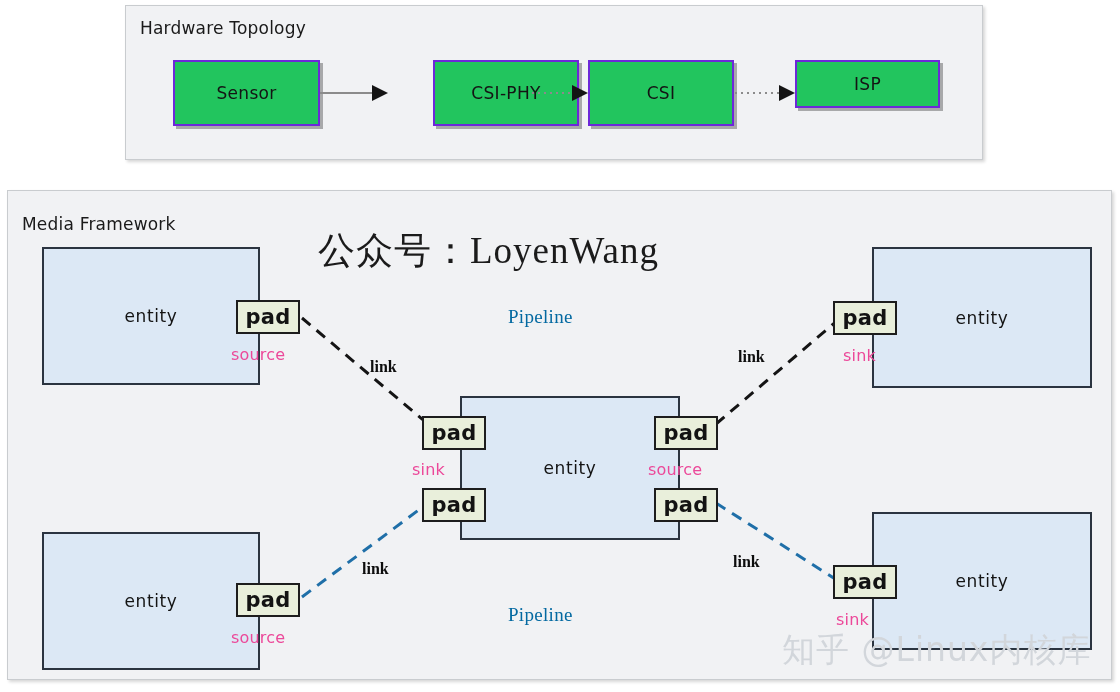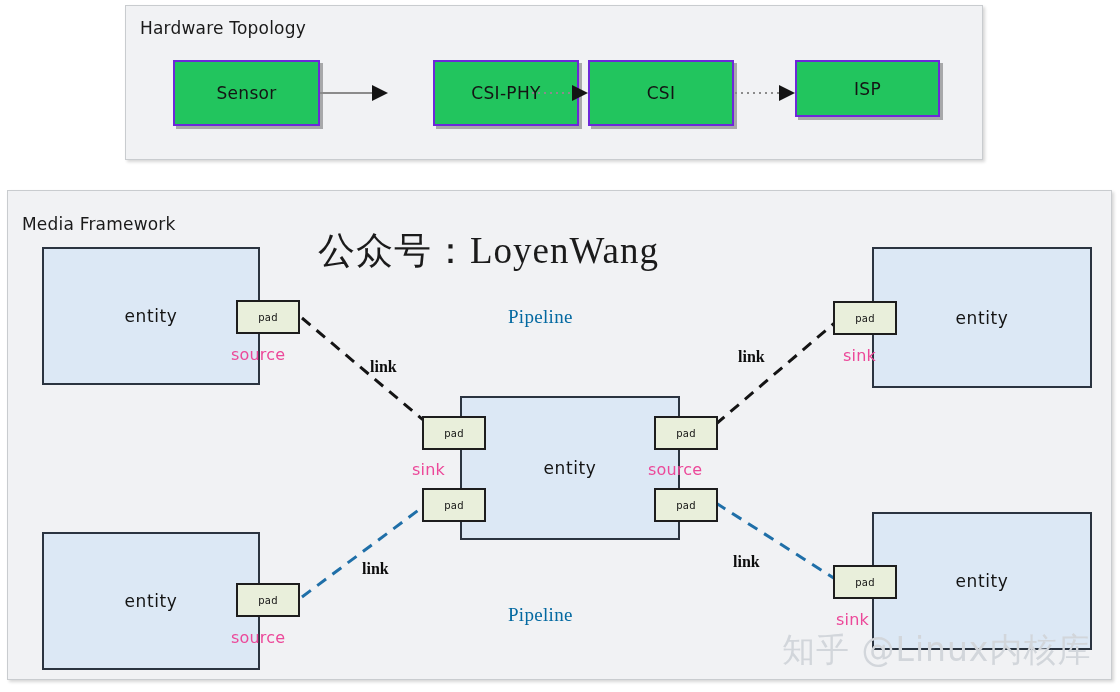--- a/index.html
+++ b/index.html
@@ -74,23 +74,24 @@
   
   .pad-box {
     position: absolute;
     background: #e9efdb;
     border: 2px solid #1d1d1d;
     box-sizing: border-box;
     display: flex;
     align-items: center;
     justify-content: center;
     color: #131313;
-    font-size: 10px;
+    font-size: 21px;
     letter-spacing: 0.3px;
     z-index: 6;
+    font-weight: bold;
   }
   .pad-label {
     position: absolute;
     color: #ec4899;
     font-size: 16px;
     letter-spacing: 0.2px;
     white-space: nowrap;
     z-index: 5;
   }
 
@@ -140,21 +141,21 @@
 
 <div id="stage">
 
   <div class="panel" style="left:125px; top:5px; width:858px; height:155px;">
   </div>
   <div class="panel-title" style="left:140px; top:18px;">Hardware Topology</div>
 
   <div class="hw-box" style="left:173px; top:60px; width:147px; height:66px;">Sensor</div>
   <div class="hw-box" style="left:385px; top:60px; width:146px; height:66px;margin-left:48px;">CSI-PHY</div>
   <div class="hw-box" style="left:588px; top:60px; width:146px; height:66px;">CSI</div>
-  <div class="hw-box" style="left:795px; top:60px; width:145px; height:57px;text-align:right;">ISP</div>
+  <div class="hw-box" style="left:795px; top:60px; width:145px; height:48px;text-align:right;">ISP</div>
 
   <div class="panel" style="left:7px; top:190px; width:1105px; height:490px;">
   </div>
   <div class="panel-title" style="left:22px; top:214px;">Media Framework</div>
 
   <div class="free-text title-brand" style="left:318px; top:226px;">公众号：LoyenWang</div>
 
   <div class="entity-box" style="left:42px; top:247px; width:218px; height:138px;">entity</div>
 
   <div class="entity-box center" style="left:460px; top:396px; width:220px; height:144px;">entity</div>

